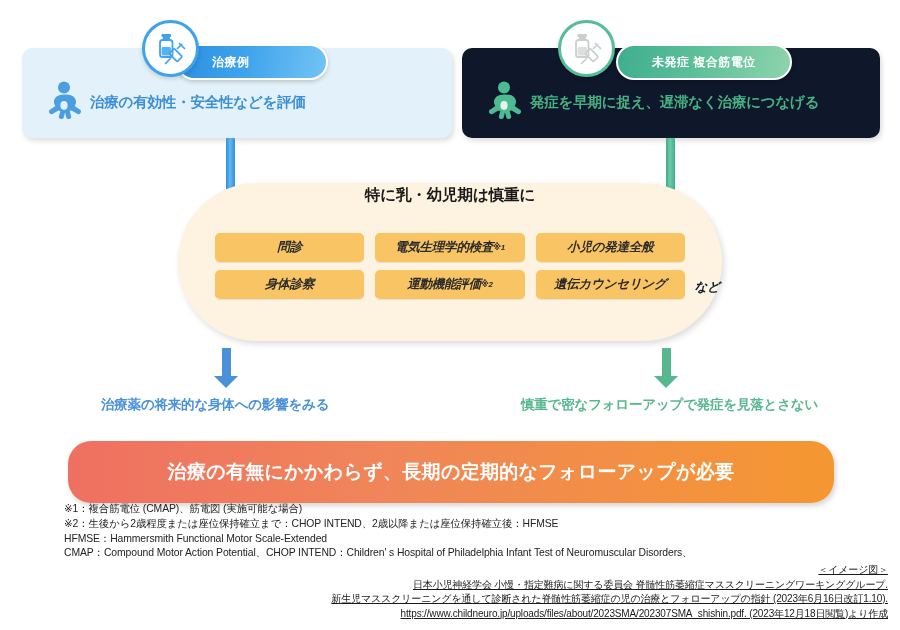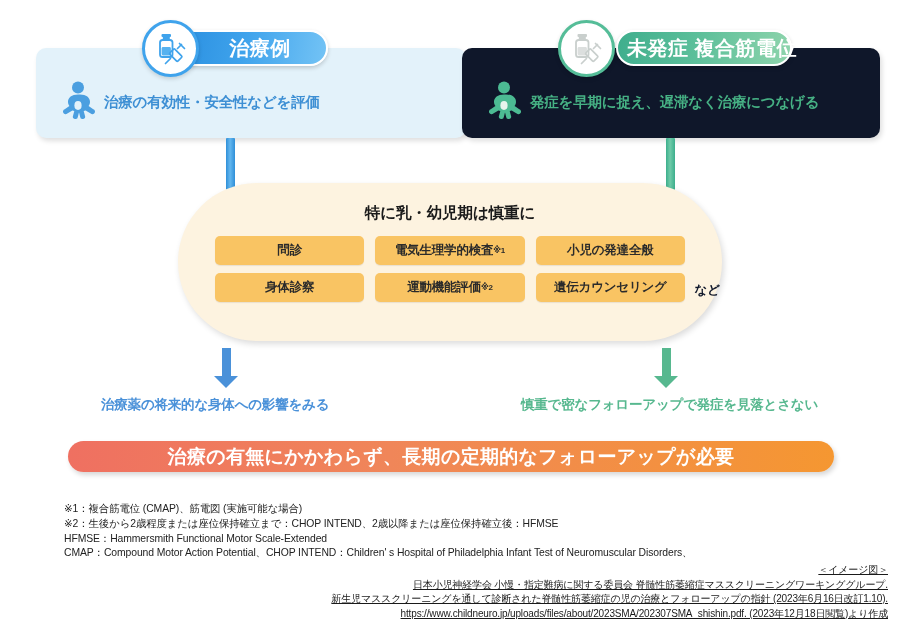--- a/index.html
+++ b/index.html
@@ -20,21 +20,21 @@
   }
 
   
   .panel {
     position: absolute;
     top: 48px;
     height: 90px;
     border-radius: 10px;
     box-shadow: 2px 3px 5px rgba(0,0,0,0.13);
   }
-  .panel.left  { left: 36px;  width: 430px; background: #e3f2fa; }
+  .panel.left  { left: 22px;  width: 430px; background: #e3f2fa; }
   .panel.right { left: 462px; width: 418px; background: #0f172a; }
 
   .panel-body {
     position: absolute;
     left: 0; right: 0;
     bottom: 0;
     height: 72px;
     display: flex;
     align-items: center;
     padding-left: 68px;
@@ -53,28 +53,27 @@
     position: absolute;
     left: 22px;
     bottom: 18px;
     width: 40px;
     height: 40px;
   }
 
   
   .badge {
     position: absolute;
-    top: 30px;
+    top: 44px;
     height: 36px;
     border-radius: 18px;
     display: flex;
     align-items: center;
-    justify-content: center;
     color: #ffffff;
-    font-size: 20px;
+    font-size: 12px;
     font-weight: bold;
     letter-spacing: 0.5px;
     padding-left: 34px;
     padding-right: 18px;
     box-shadow: 0 2px 4px rgba(0,0,0,0.18);
     border: 2px solid #ffffff;
     white-space: nowrap;
   }
   .badge.blue {
     left: 176px;
@@ -120,34 +119,34 @@
     left: 178px;
     top: 183px;
     width: 544px;
     height: 158px;
     background: #fdf3e0;
     border-radius: 79px;
     box-shadow: 2px 3px 6px rgba(0,0,0,0.14);
   }
   .cream-head {
     text-align: center;
-    padding-top: 18px;
     color: #1a1a1a;
     font-weight: bold;
     font-size: 15.5px;
     line-height: 1.52;
     letter-spacing: -0.1px;
   }
   .pill-grid {
-    margin: 11px auto 0;
+    margin: 26px auto 0;
     width: 470px;
     display: grid;
     grid-template-columns: repeat(3, 1fr);
     gap: 8px 11px;
     position: relative;
+    font-style: italic;
   }
   .pill {
     height: 29px;
     background: #f9c463;
     border-radius: 5px;
     display: flex;
     align-items: center;
     justify-content: center;
     font-size: 12.5px;
     font-weight: bold;
@@ -198,21 +197,21 @@
   }
   .caption.blue  { left: 101px; color: #4a91d9; }
   .caption.green { left: 521px; color: #57b88f; }
 
   
   .banner {
     position: absolute;
     left: 68px;
     top: 441px;
     width: 766px;
-    height: 31px;
+    height: 62px;
     border-radius: 23px;
     background: linear-gradient(90deg, #ef7061 0%, #f08659 42%, #f59731 100%);
     display: flex;
     align-items: center;
     justify-content: center;
     box-shadow: 2px 3px 5px rgba(0,0,0,0.16);
   }
   .banner-text {
     color: #ffffff;
     font-size: 19px;

